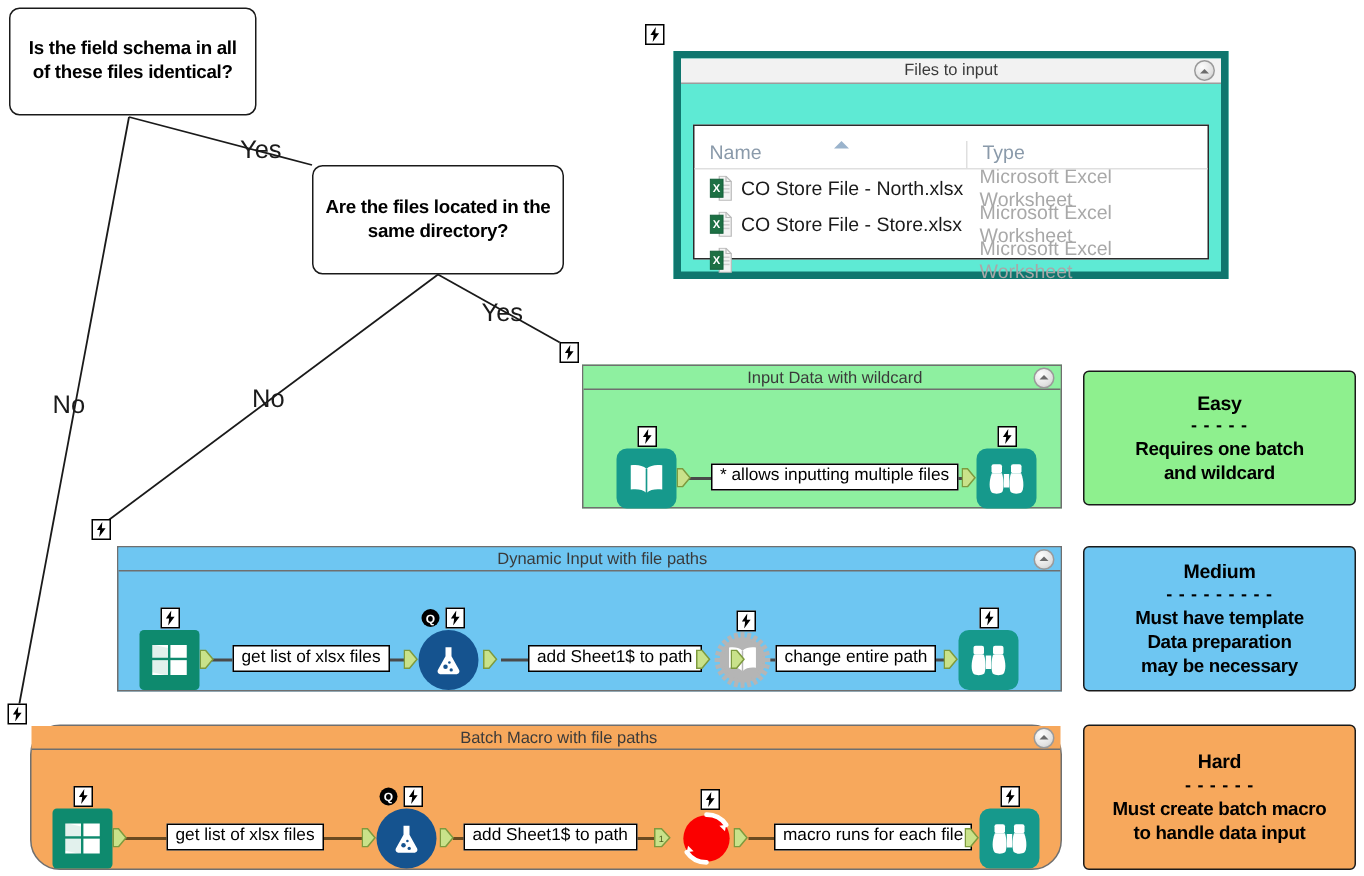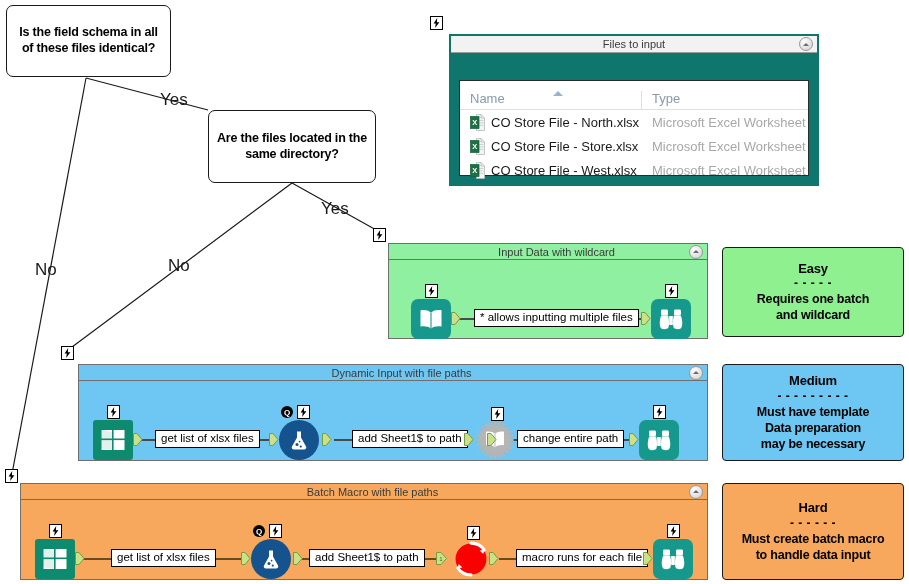--- a/index.html
+++ b/index.html
@@ -59,21 +59,21 @@
   }
   .collapse-btn i{
     display:block;width:0;height:0;
     border-left:3px solid transparent;border-right:3px solid transparent;
     border-bottom:3.5px solid #6b6b6b;
   }
   .panel.green{background:#8ef0a0;}
   .panel.green .panel-head{background:#8ef0a0;}
   .panel.blue{background:#6ec6f2;}
   .panel.blue .panel-head{background:#6ec6f2;}
-  .panel.orange{background:#f7a85c;}
+  .panel.orange{background:#f7a85c;border-radius:20px;}
   .panel.orange .panel-head{background:#f7a85c;}
 
   
   .tool{position:absolute;}
   .sq{
     width:40px;height:40px;border-radius:7px;background:#16998c;
     display:flex;align-items:center;justify-content:center;
   }
   .sq.dark{background:#0e8a6e;border-radius:3px;}
   .circ{
@@ -93,21 +93,21 @@
     font-family:"Liberation Sans",sans-serif;
   }
 
   
   .conn{position:absolute;height:2px;background:#4a4a4a;}
   .conn.orange-wire{background:#6b4a20;}
   .port-wrap{position:absolute;}
   .port-wrap svg{display:block}
 
   
-  .filewin{position:absolute;box-sizing:border-box;background:#0f766e;border:2px solid #0f766e;}
+  .filewin{position:absolute;box-sizing:border-box;background:#5eead4;border:5px solid #0f766e;}
   .filewin .fw-head{
     position:relative;height:17px;box-sizing:border-box;background:#f2f2f2;
     border-bottom:1px solid #9c9c9c;
     display:flex;align-items:center;justify-content:center;
     font-size:11px;color:#3a3a3a;
   }
   .filewin .fw-body{
     position:absolute;left:8px;right:8px;top:24px;bottom:8px;
     background:#ffffff;border:1px solid #2b2b2b;box-sizing:border-box;
     padding:4px 0 0 0;
@@ -259,21 +259,20 @@
             <svg width="15" height="17" viewBox="0 0 15 17">
               <path d="M6.5 0.5 H11 L14.5 4 V16.5 H6.5 Z" fill="#f4f4f4" stroke="#b9b9b9" stroke-width="0.8"></path>
               <path d="M11 0.5 V4 H14.5" fill="none" stroke="#b9b9b9" stroke-width="0.8"></path>
               <rect x="7.6" y="6" width="5.8" height="1" fill="#cfcfcf"></rect>
               <rect x="7.6" y="8.4" width="5.8" height="1" fill="#cfcfcf"></rect>
               <rect x="7.6" y="10.8" width="5.8" height="1" fill="#cfcfcf"></rect>
               <rect x="0.5" y="2.5" width="8.5" height="12" fill="#1d7044" stroke="#14603a" stroke-width="0.7"></rect>
               <text x="4.7" y="11.2" font-size="7.5" font-family="Liberation Sans, sans-serif" font-weight="bold" fill="#ffffff" text-anchor="middle">X</text>
             </svg>
           </span>
-          <span>CO Store File - West.xlsx</span>
         </span>
         <span class="ftype">Microsoft Excel Worksheet</span>
       </div>
     </div>
   </div>
 
   <div class="panel green" style="left:388px;top:243px;width:320px;height:96px;">
     <div class="panel-head">
       <span>Input Data with wildcard</span>
       <span class="collapse-btn">

